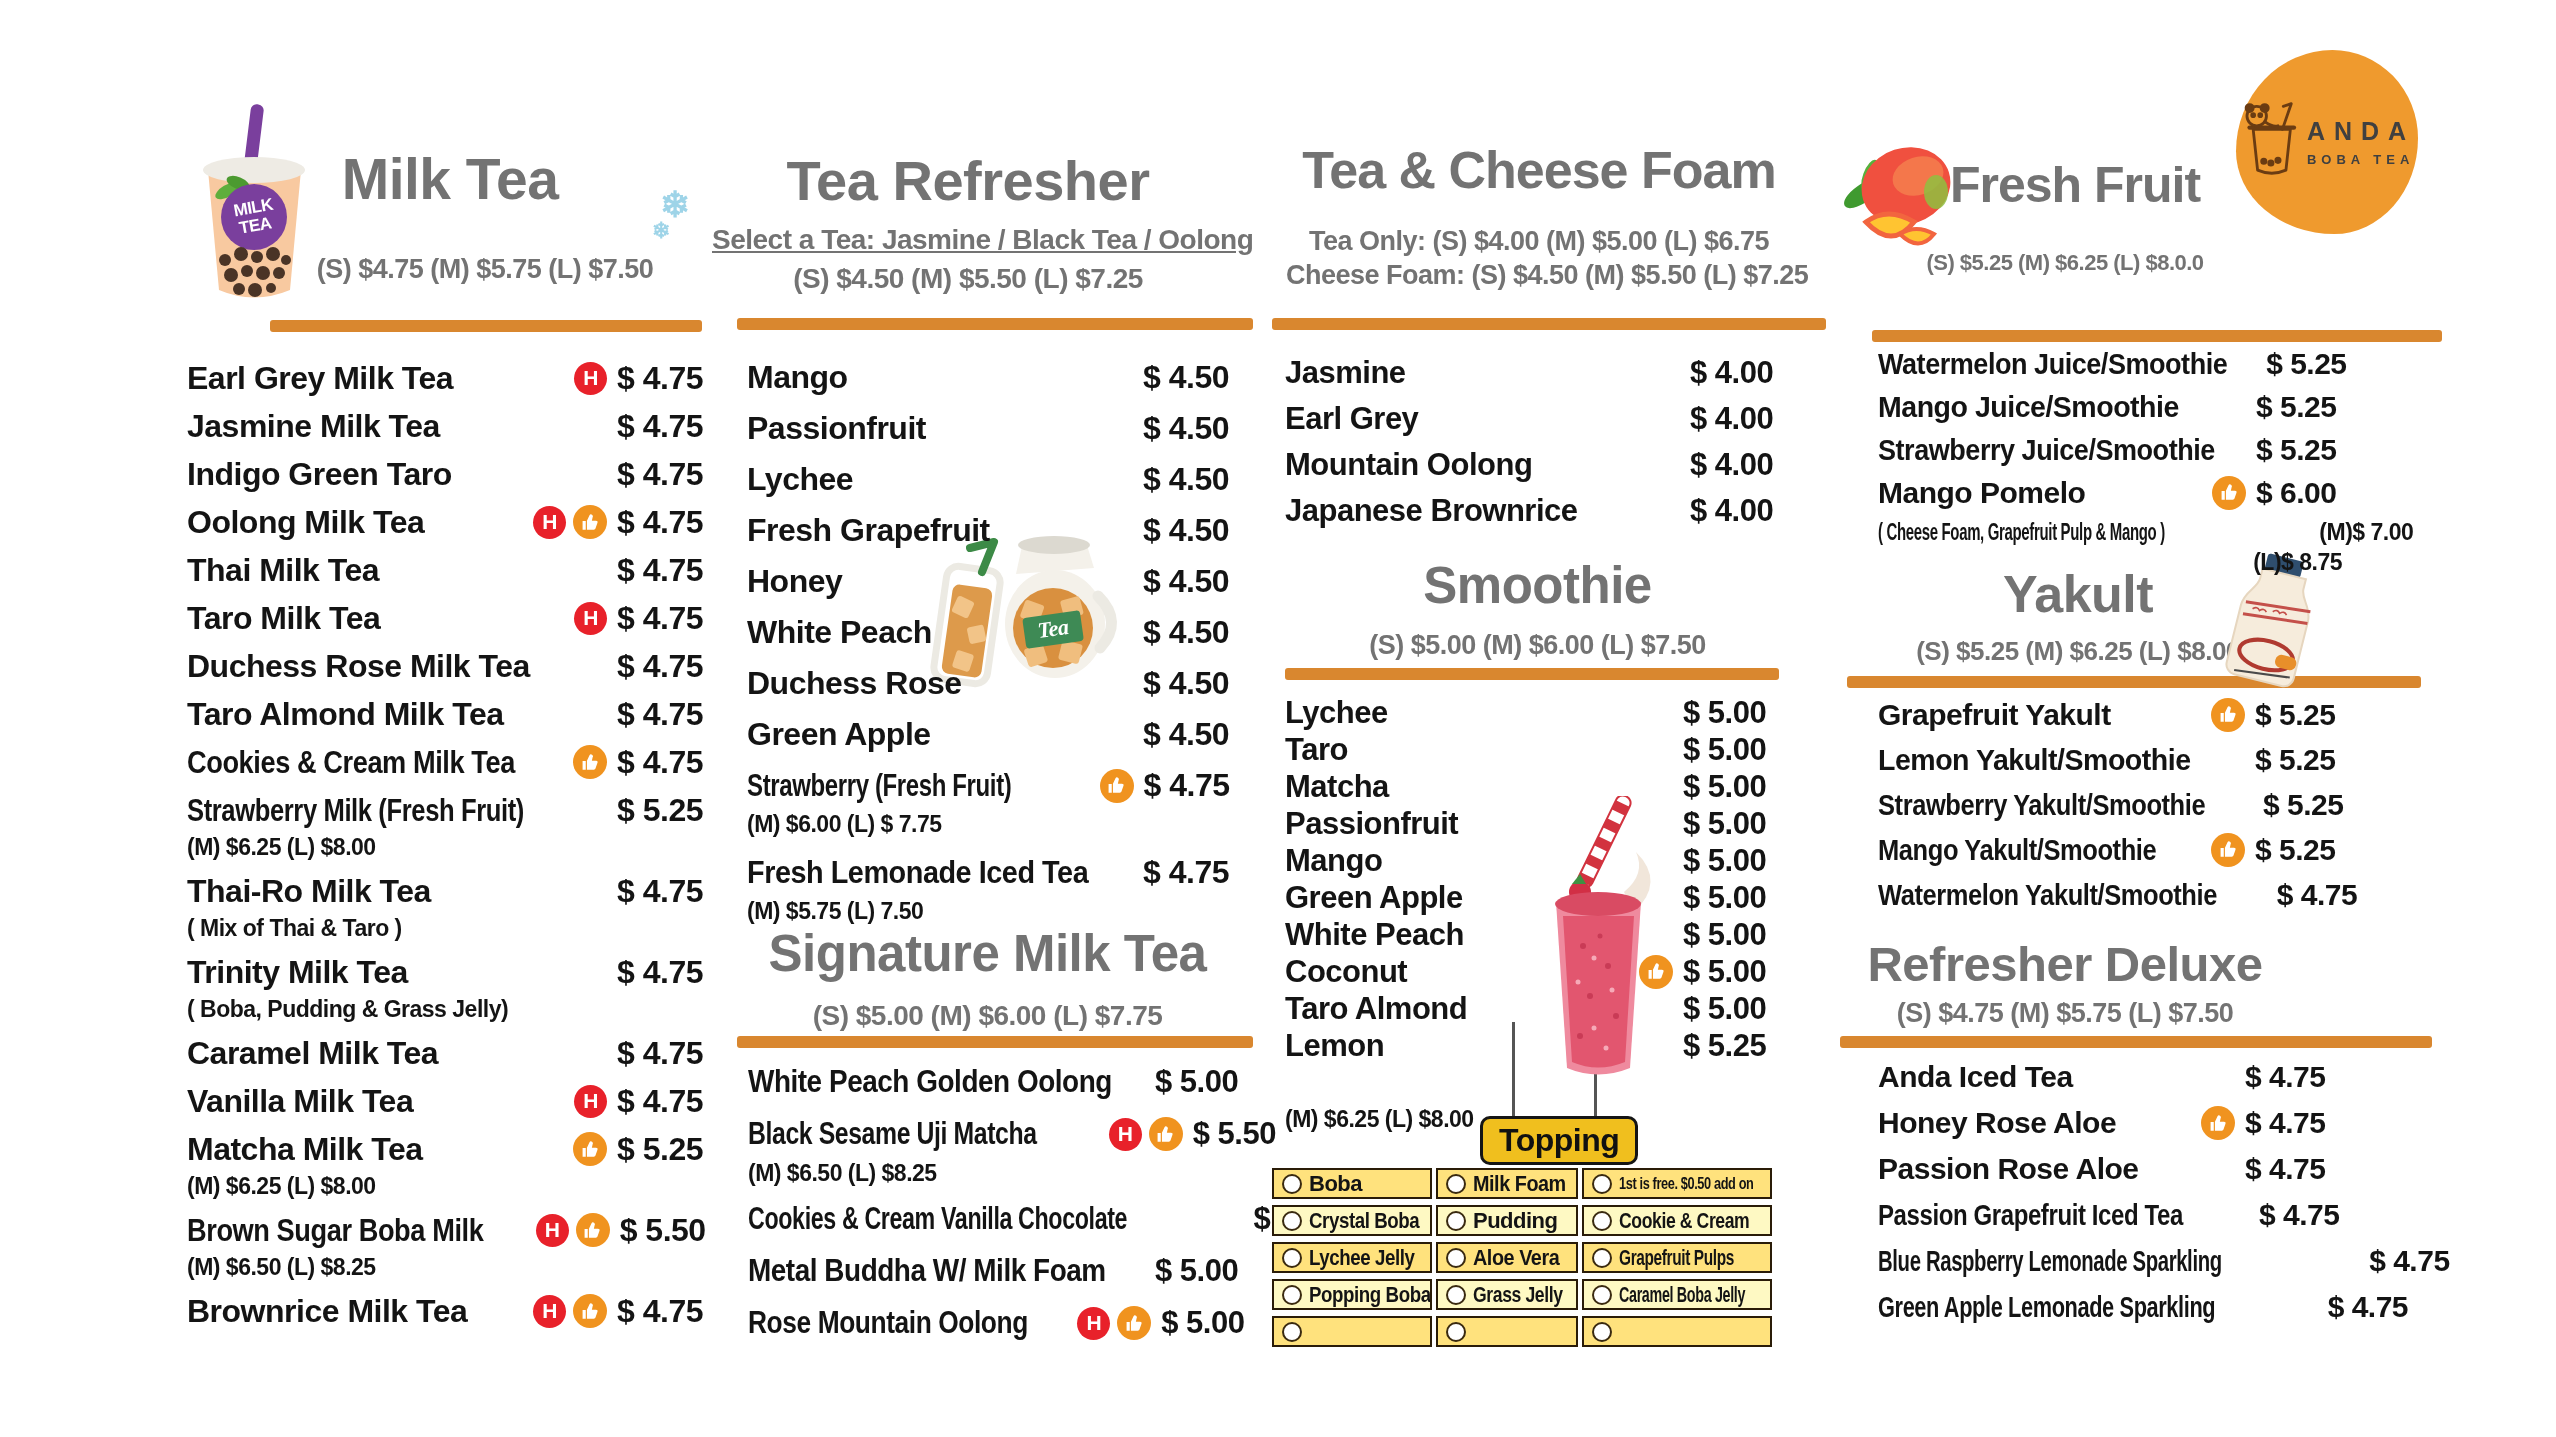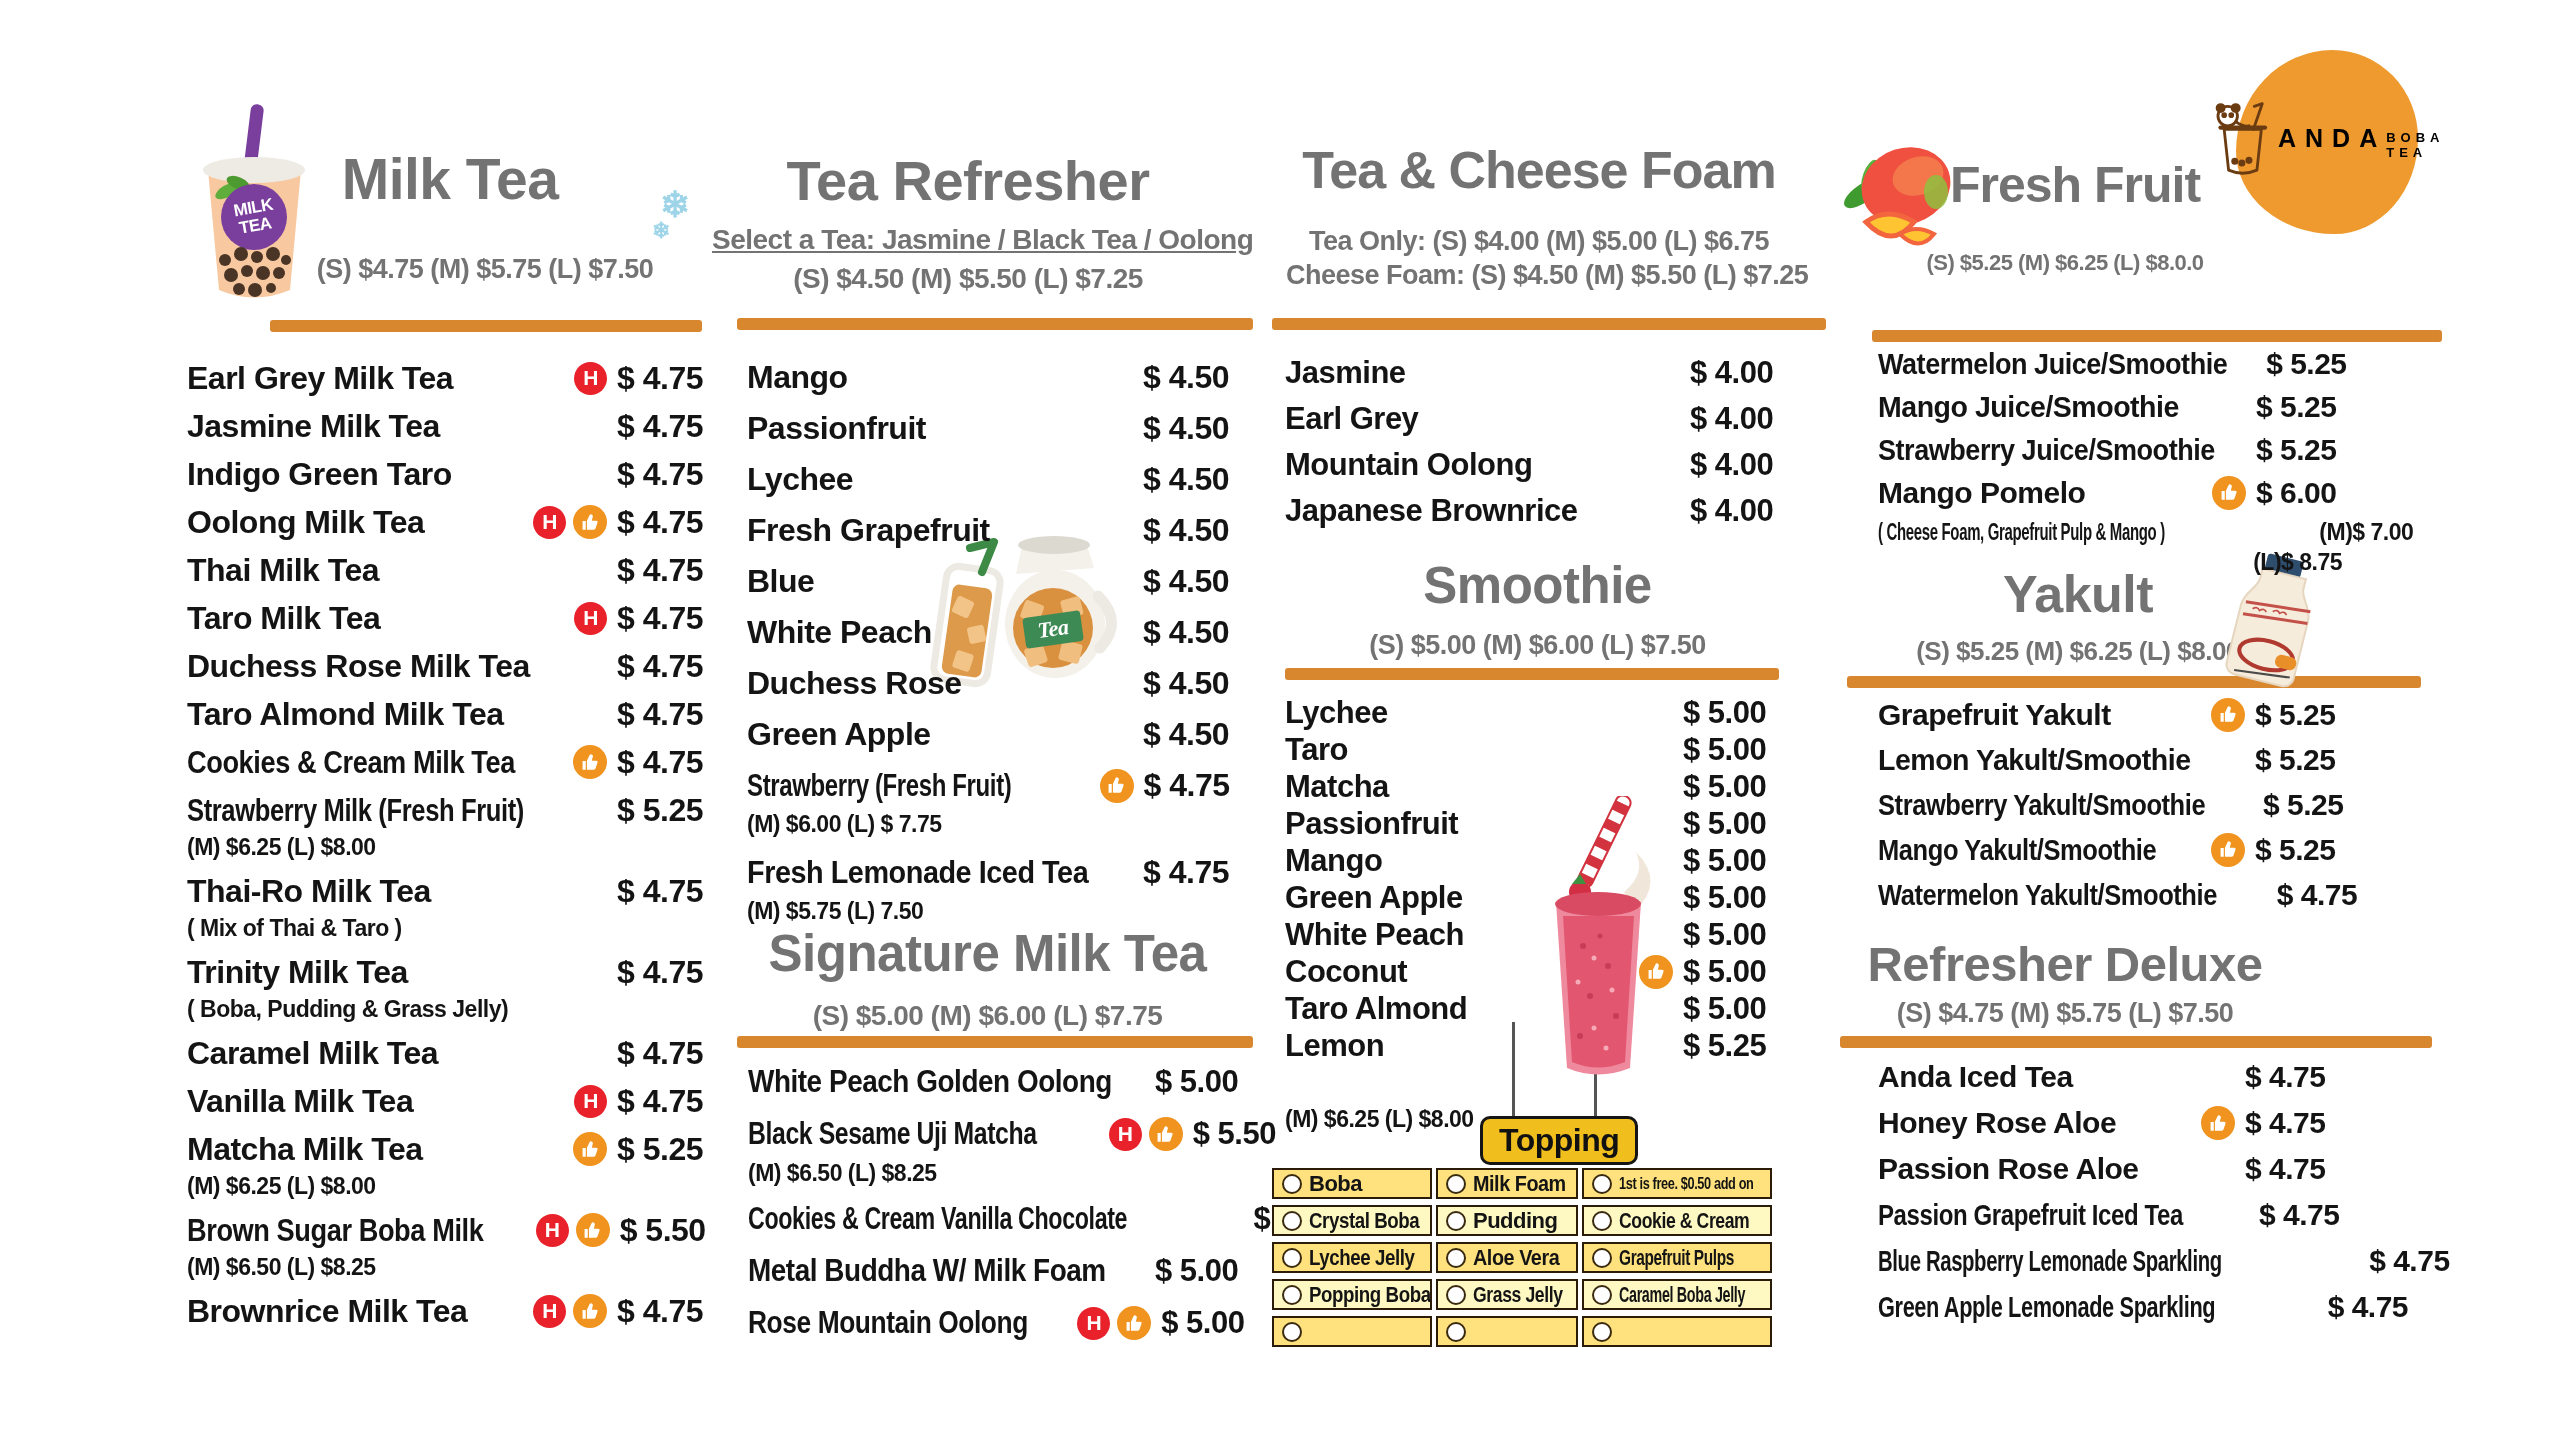--- a/index.html
+++ b/index.html
@@ -58,21 +58,21 @@
 .top-table{position:absolute;left:1272px;top:1168px;display:grid;
  grid-template-columns:160px 142px 190px;grid-auto-rows:31px;column-gap:4px;row-gap:6px;z-index:2;}
 .cell{display:flex;align-items:center;gap:7px;padding-left:8px;border:2px solid #2a1c08;
  font-size:22px;overflow:hidden;}
 .cell.lt{background:#ffe27d;}
 .cell.or{background:#fef9c3;}
 .cc{width:16px;height:16px;border:2px solid #3a2a10;border-radius:50%;background:#fff;flex:none;}
 .ctxt{white-space:nowrap;}
 .logo{position:absolute;left:2236px;top:50px;width:182px;height:184px;background:#ef9a2e;
  border-radius:53% 47% 46% 54% / 55% 48% 52% 45%;display:flex;align-items:center;justify-content:center;gap:6px;z-index:2;}
-.logo-txt{display:flex;flex-direction:row;color:#000000;}
+.logo-txt{display:flex;flex-direction:column;color:#404040;}
 .logo-name{font-size:25px;letter-spacing:9px;}
 .logo-tag{font-size:13px;letter-spacing:5px;margin-top:6px;}
 </style>
 </head>
 <body>
 
 <div class="menu">
 
   <span class="ill" style="left:194px;top:104px;">
     <svg width="122" height="205" viewBox="0 0 122 205">
@@ -283,21 +283,21 @@
       </div>
     <div class="it">
         <span class="nm">Lychee</span>
         <span class="pr">$ 4.50</span>
       </div>
     <div class="it">
         <span class="nm">Fresh Grapefruit</span>
         <span class="pr">$ 4.50</span>
       </div>
     <div class="it">
-        <span class="nm">Blue</span>
+        <span class="nm">Honey</span>
         <span class="pr">$ 4.50</span>
       </div>
     <div class="it">
         <span class="nm">White Peach</span>
         <span class="pr">$ 4.50</span>
       </div>
     <div class="it">
         <span class="nm">Duchess Rose</span>
         <span class="pr">$ 4.50</span>
       </div>

